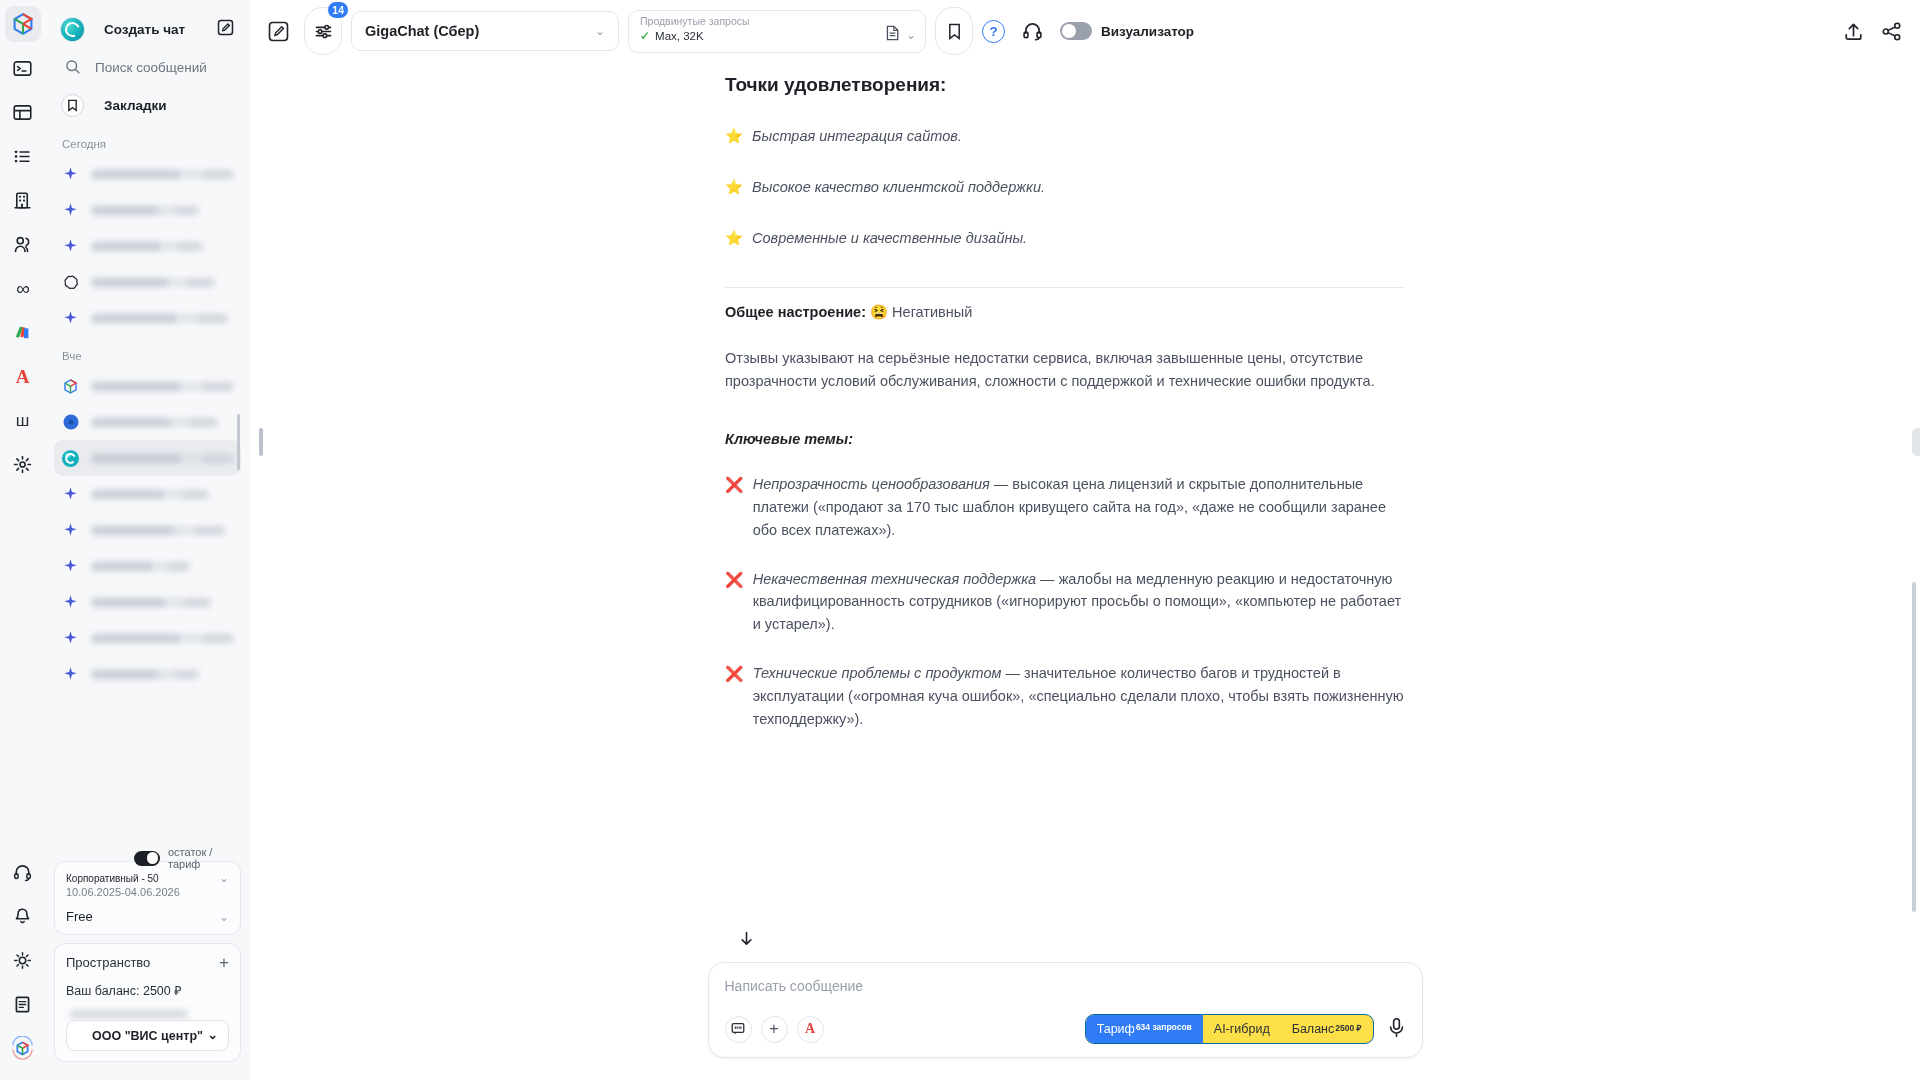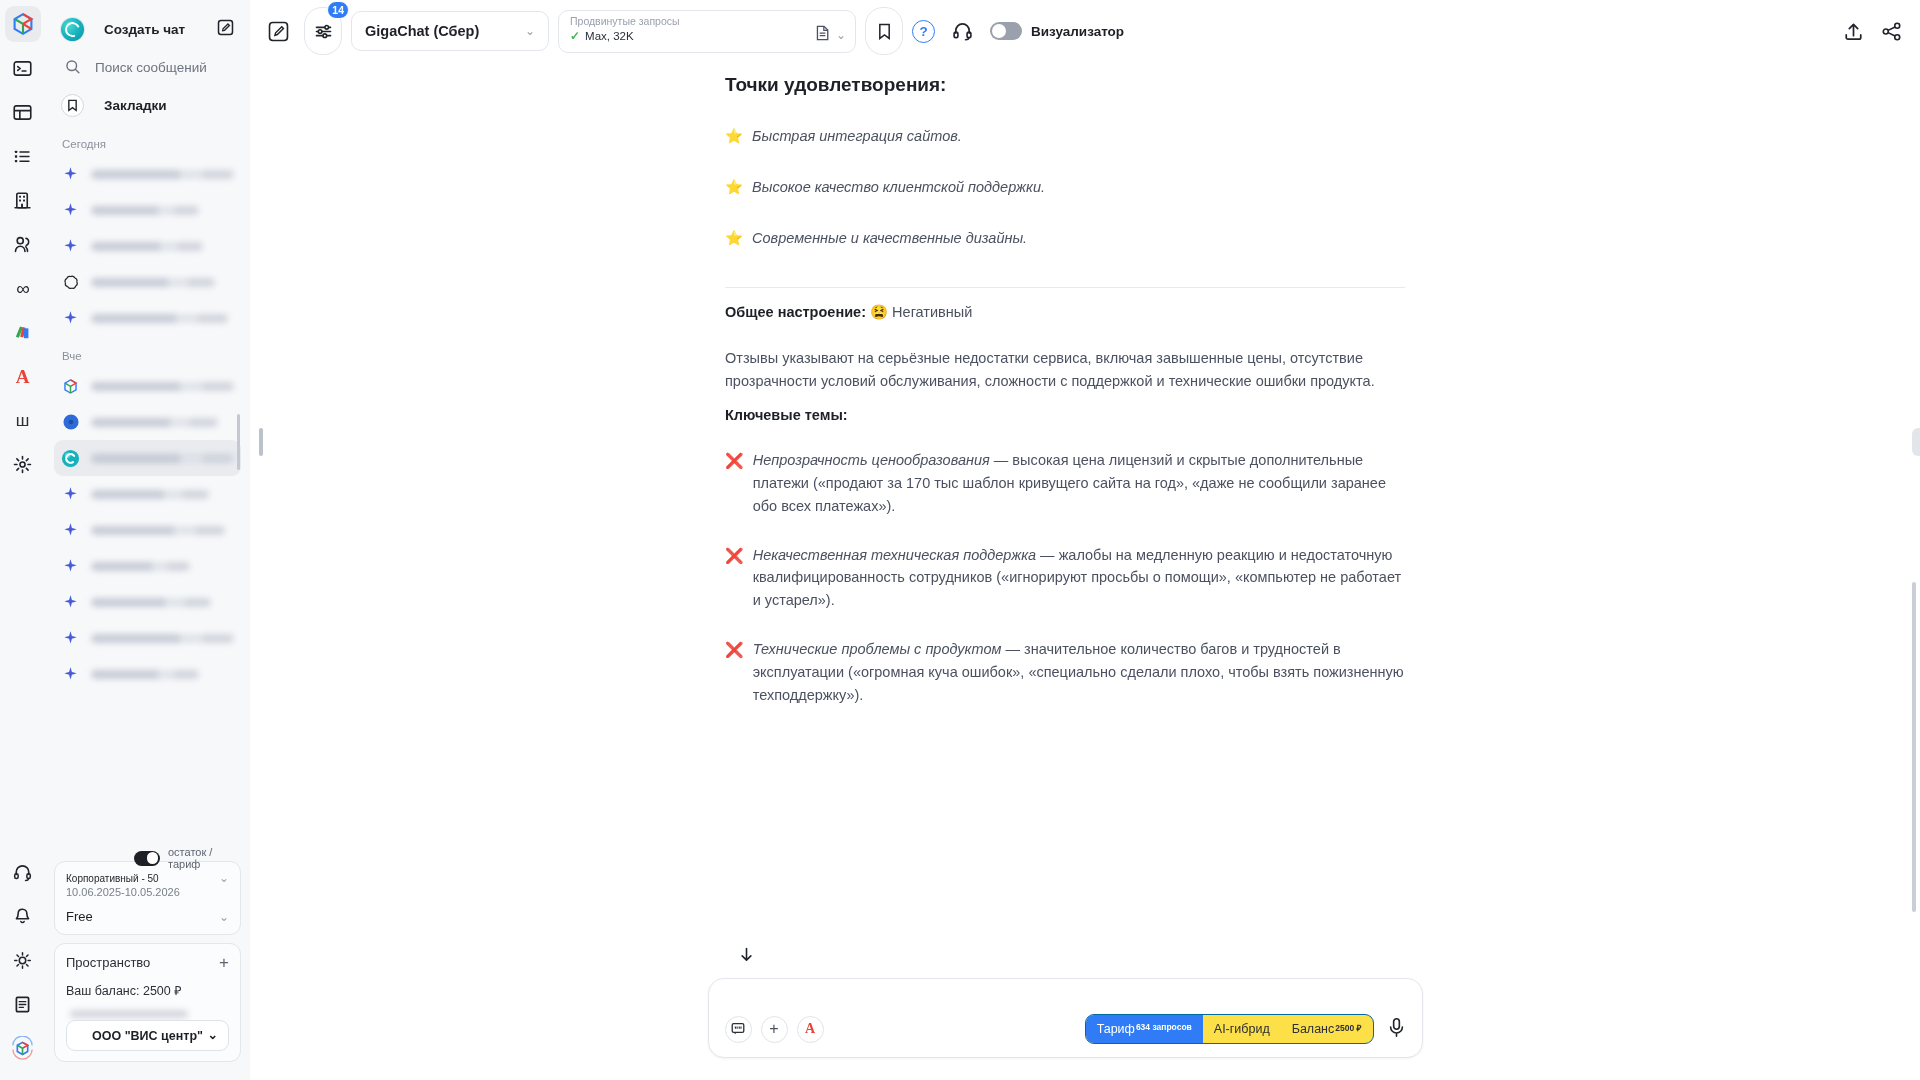--- a/index.html
+++ b/index.html
@@ -164,21 +164,21 @@
   }
   .badge {
     position: absolute; top: -7px; right: -8px;
     min-width: 18px; height: 18px; padding: 0 4px;
     border-radius: 9px; background: #2f7cf6; color: #fff;
     font-size: 10.5px; font-weight: 700;
     display: flex; align-items: center; justify-content: center;
     border: 1.5px solid #fff;
   }
   .model-select {
-    width: 198px; height: 40px; border: 1px solid #e3e6eb; border-radius: 10px;
+    width: 268px; height: 40px; border: 1px solid #e3e6eb; border-radius: 10px;
     background: #fff; display: flex; align-items: center;
     padding: 0 13px; cursor: pointer;
   }
   .model-select .mname { font-size: 14.5px; font-weight: 700; color: #1d2026; }
   .model-select .chev { margin-left: auto; }
   .query-box {
     width: 298px; height: 43px; border: 1px solid #e3e6eb; border-radius: 10px;
     background: #fff; padding: 4px 11px 0; position: relative; cursor: pointer;
   }
   .query-box .qt { font-size: 10.5px; color: #9aa0ac; }
@@ -211,21 +211,21 @@
     display: flex; gap: 9px; align-items: flex-start;
     font-size: 14.5px; font-style: italic; color: #4b5160;
     margin-top: 30px; line-height: 1.45;
   }
   .bullet .emo { font-style: normal; font-size: 14.5px; line-height: 1.45; flex: 0 0 auto; }
   .hr { height: 1px; background: #e6e9ee; margin: 38px 0 0; }
   .h2 { font-size: 19px; font-weight: 700; color: #1d2026; margin-top: 34px; letter-spacing: -.1px; }
   .mood { font-size: 14.5px; color: #4b5160; margin-top: 16px; }
   .mood b { color: #1d2026; }
   .para { font-size: 14.5px; color: #4b5160; line-height: 1.58; margin-top: 26px; }
-  .themes-h { font-size: 14.5px; font-weight: 700; color: #1d2026; margin-top: 14px; }
+  .themes-h { font-size: 14.5px; font-weight: 700; color: #1d2026; margin-top: 38px; font-style: italic; }
   .neg {
     display: flex; gap: 9px; align-items: flex-start;
     font-size: 14.5px; color: #4b5160; line-height: 1.58; margin-top: 26px;
   }
   .neg .x { color: #ec2f5b; font-weight: 700; font-size: 15px; flex: 0 0 auto; }
   .neg i { font-style: italic; }
   .scroll-down {
     position: absolute; left: 50%; bottom: 10px; transform: translateX(-352px);
     width: 27px; height: 27px; border-radius: 50%; background: #fff;
     display: flex; align-items: center; justify-content: center; cursor: pointer;
@@ -557,21 +557,21 @@
     <div class="plan-wrap">
       <div class="remain-toggle">
         <span class="tog"></span>
         <span class="remain-label">остаток / тариф</span>
       </div>
       <div class="card">
         <div class="card-row">
           <span class="plan-name">Корпоративный - 50</span>
           <span class="chev">⌄</span>
         </div>
-        <div class="plan-dates">10.06.2025-10.05.2026</div>
+        <div class="plan-dates">10.06.2025-04.06.2026</div>
         <div class="card-row">
           <span class="plan-free">Free</span>
           <span class="chev" style="margin-top:11px">⌄</span>
         </div>
       </div>
       <div class="card">
         <div class="card-row">
           <span class="sp-title">Пространство</span>
           <span class="plus-btn">+</span>
         </div>
@@ -714,20 +714,21 @@
       <div class="scroll-down">
         <svg width="17" height="17" viewBox="0 0 18 18">
           <path d="M9 2.6v12.2M4.4 10.4 9 15l4.6-4.6" fill="none" stroke="#21242b" stroke-width="1.7" stroke-linecap="round" stroke-linejoin="round"></path>
         </svg>
       </div>
       <div class="page-scrollbar"></div>
     </div>
 
     <div class="composer-wrap">
       <div class="composer">
+        <div class="composer-ph">Написать сообщение</div>
         <div class="composer-bottom">
           <span class="round-btn">
             <svg width="14" height="14" viewBox="0 0 16 16">
               <rect x="1.4" y="1.8" width="13.2" height="10" rx="1.6" fill="none" stroke="#2b2f37" stroke-width="1.5"></rect>
               <path d="M4.2 11.8v2.6l2.6-2.6" fill="#2b2f37"></path>
               <path d="M5 5.2v2.4M7 5.2v2.4M9.4 5.2v2.4M11.4 5.2v2.4" stroke="#2b2f37" stroke-width="1.3"></path>
             </svg>
           </span>
           <span class="round-btn plus">+</span>
           <span class="round-btn">

